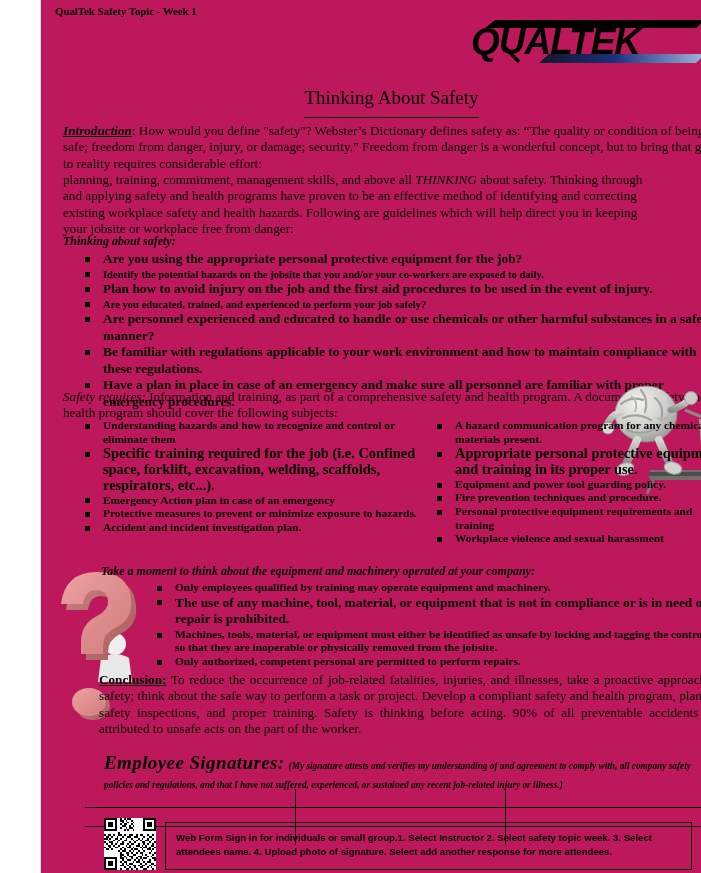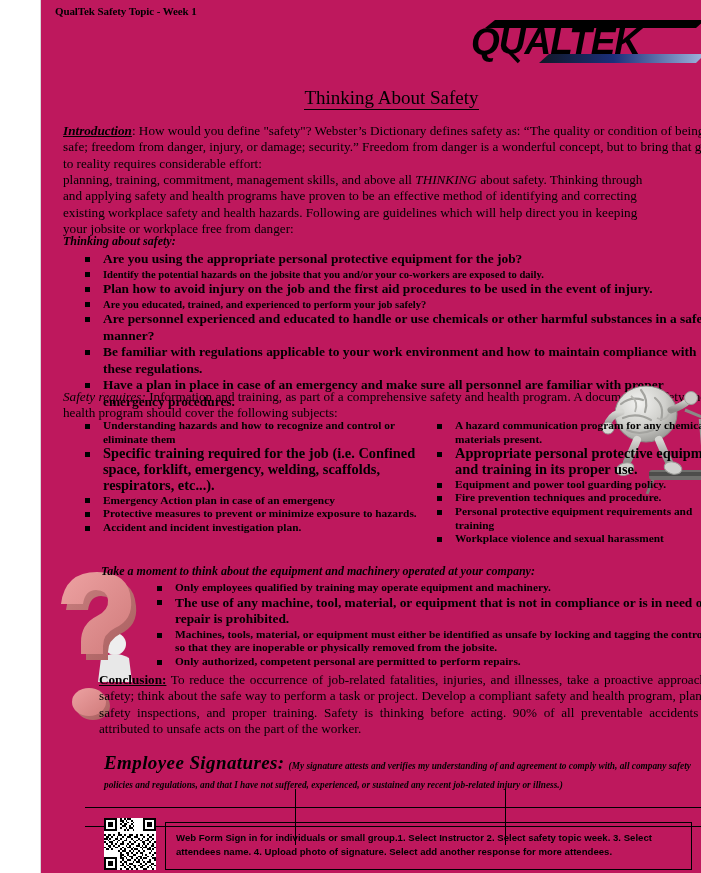--- a/index.html
+++ b/index.html
@@ -45,21 +45,21 @@
     position: absolute;
     top: 87px;
     left: 0;
     width: 701px;
     text-align: center;
     font-size: 19px;
     font-weight: normal;
   }
   .doc-title span {
     border-bottom: 1.6px solid #000;
-    padding-bottom: 1px;
+    padding-bottom: 9px;
   }
 
   
   .body-wrap {
     position: absolute;
     left: 22px;
     width: 658px;
   }
   p.para {
     margin: 0;
@@ -296,21 +296,21 @@
       <ellipse cx="28" cy="95" rx="9" ry="6" fill="#d2d2ce" stroke="#9a9a96" transform="rotate(-18 28 95)"></ellipse>
       <path d="M62 66 q6 14 10 22" stroke="url(#mg)" stroke-width="8" fill="none" stroke-linecap="round"></path>
       <ellipse cx="76" cy="94" rx="9" ry="6" fill="#d2d2ce" stroke="#9a9a96" transform="rotate(16 76 94)"></ellipse>
     </svg>
   </div>
 
   <div class="cols">
     <div class="col-left">
       <ul class="blist" id="req-left">
           <li class="med">Understanding hazards and how to recognize and control or eliminate them</li>
-          <li class="xbig">Specific training required for the job (i.e. Confined space,  forklift, emergency, welding, scaffolds, respirators, etc...).</li>
+          <li class="xbig">Specific training required for the job (i.e. Confined space,  forklift, excavation, welding, scaffolds, respirators, etc...).</li>
           <li class="med">Emergency Action plan in case of an emergency</li>
           <li class="med">Protective measures to prevent or minimize exposure to hazards.</li>
           <li class="med">Accident and incident investigation plan.</li>
         </ul>
     </div>
     <div class="col-right">
       <ul class="blist" id="req-right">
           <li class="med">A hazard communication program for any chemicals/ materials present.</li>
           <li class="xbig">Appropriate personal protective equipment,  and training in its proper use.</li>
           <li class="med">Equipment and power tool guarding policy.</li>

